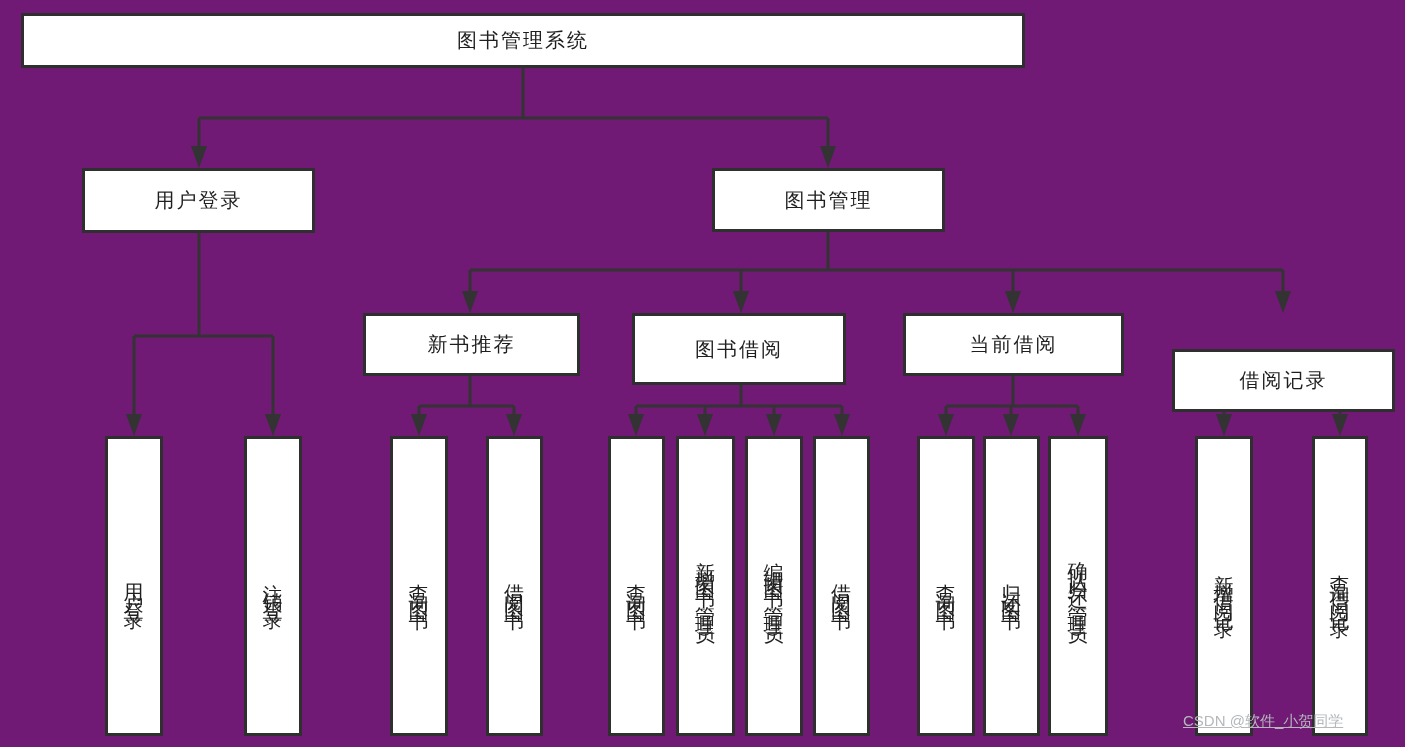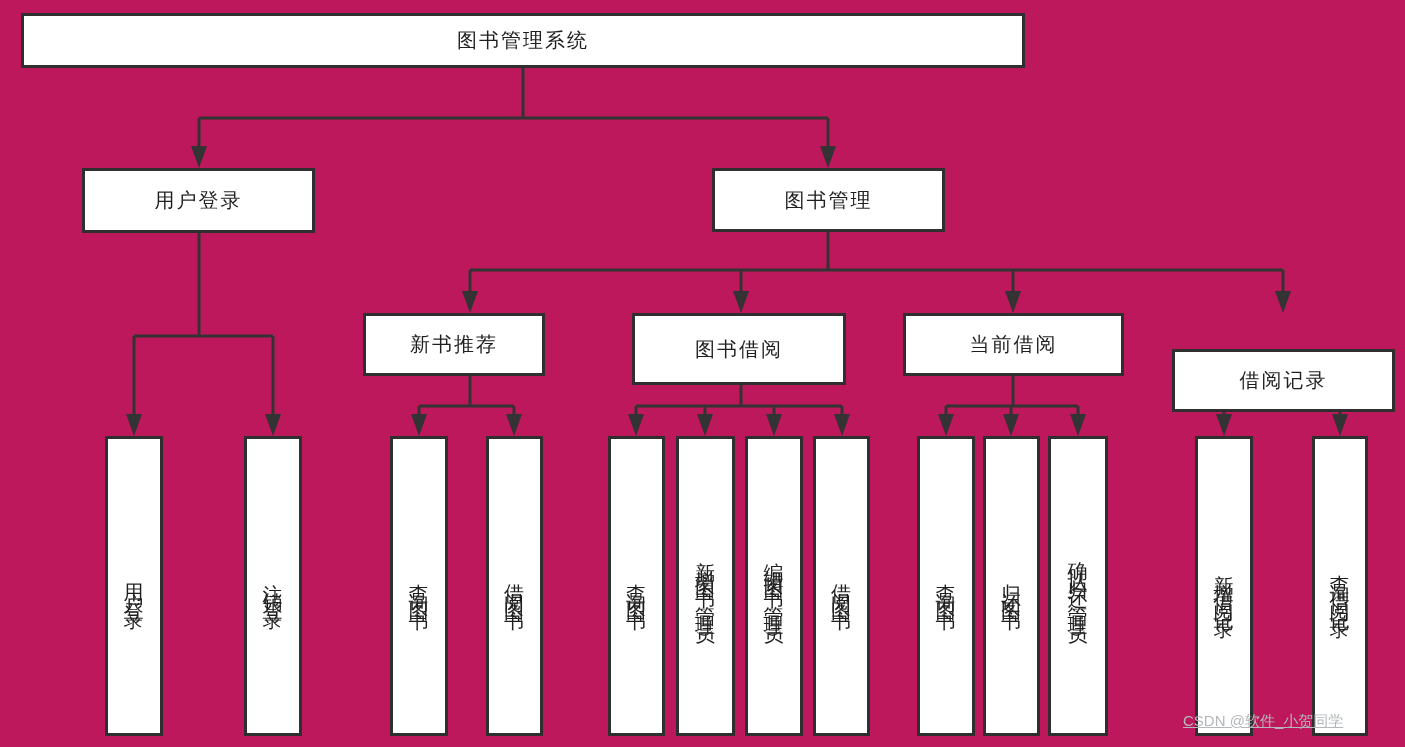--- a/index.html
+++ b/index.html
@@ -1,20 +1,20 @@
 <!DOCTYPE html>
 <html><head>
 <meta charset="utf-8">
 <style>
   html, body { margin: 0; padding: 0; background: #ffffff; }
   .canvas {
     position: relative;
     width: 1405px;
     height: 747px;
-    background: #be185d;
+    background: #701a75;
     font-family: "Liberation Sans", "DejaVu Sans", sans-serif;
     overflow: hidden;
   }
   svg.connectors {
     position: absolute;
     left: 0; top: 0;
     pointer-events: none;
   }
   .node {
     position: absolute;
@@ -91,21 +91,21 @@
       <polygon points="1216,414 1232,414 1224,436"></polygon>
       <polygon points="1332,414 1348,414 1340,436"></polygon>
     </g>
   </svg>
 
   <div class="node" style="left:21px; top:13px; width:1004px; height:55px;">图书管理系统</div>
 
   <div class="node" style="left:82px; top:168px; width:233px; height:65px;">用户登录</div>
   <div class="node" style="left:712px; top:168px; width:233px; height:64px;">图书管理</div>
 
-  <div class="node" style="left:363px; top:313px; width:182px; height:63px;">新书推荐</div>
+  <div class="node" style="left:363px; top:313px; width:217px; height:63px;">新书推荐</div>
   <div class="node" style="left:632px; top:313px; width:214px; height:72px;">图书借阅</div>
   <div class="node" style="left:903px; top:313px; width:221px; height:63px;">当前借阅</div>
   <div class="node" style="left:1172px; top:313px; width:223px; height:63px;margin-top:36px;">借阅记录</div>
 
   <div class="node leaf" style="left:105px; top:436px; width:58px; height:300px;">
     <span>用户登录</span>
   </div>
   <div class="node leaf" style="left:244px; top:436px; width:58px; height:300px;">
     <span>注销登录</span>
   </div>

